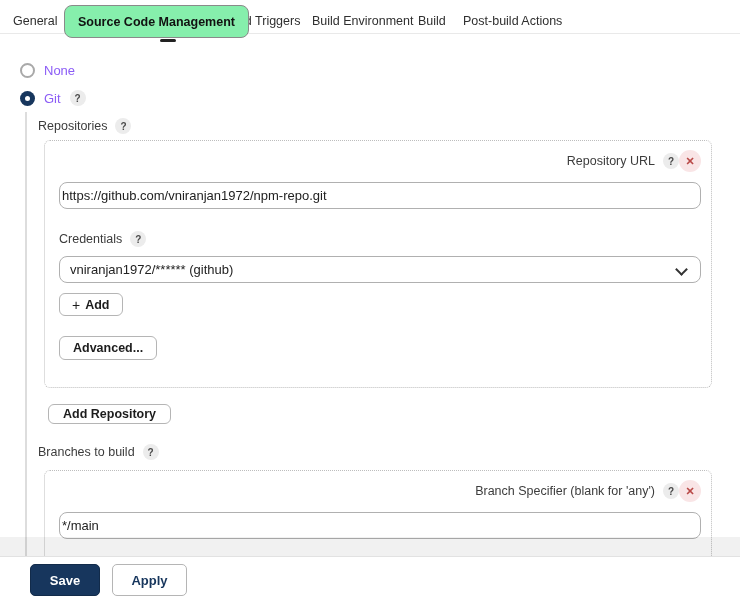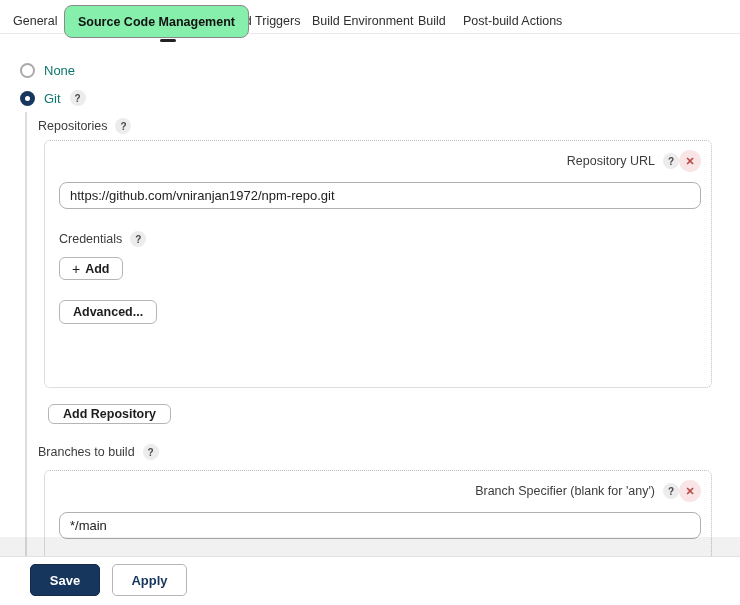--- a/index.html
+++ b/index.html
@@ -37,21 +37,21 @@
   .radio-row { position: absolute; display: flex; align-items: center; gap: 9px; }
   .radio-circle {
     width: 15px; height: 15px; border-radius: 50%; background: #fff;
     border: 2px solid #a9a9a9; flex: 0 0 auto; cursor: pointer; position: relative;
   }
   .radio-circle.checked { border: none; background: #17365d; }
   .radio-circle.checked::after {
     content: ""; position: absolute; left: 5px; top: 5px; width: 5px; height: 5px;
     border-radius: 50%; background: #fff;
   }
-  .radio-label { font-size: 13px; color: #0f766e; cursor: pointer; }
+  .radio-label { font-size: 13px; color: #8b5cf6; cursor: pointer; }
 
   
   .help-badge {
     display: inline-flex; align-items: center; justify-content: center;
     width: 16px; height: 16px; border-radius: 50%; background: #ececec;
     color: #4a4a4a; font-size: 10px; font-weight: bold; cursor: pointer; flex: 0 0 auto;
   }
   .delete-btn {
     display: inline-flex; align-items: center; justify-content: center;
     width: 22px; height: 22px; border-radius: 50%; background: #f9e5e6;
@@ -71,21 +71,21 @@
   }
   .panel-row {
     display: flex; align-items: center; justify-content: flex-end; height: 22px;
   }
   .panel-row .label-group { display: inline-flex; align-items: center; gap: 8px; font-size: 12.5px; color: #3c3c3c; }
 
   .text-input {
     display: block; width: 100%; height: 27px; margin-top: 10px;
     border: 1px solid #b0b0b0; border-radius: 8px; background: #fff;
     font-family: "Liberation Sans", sans-serif; font-size: 13px; color: #222;
-    padding: 0 10px; outline: none;
+    padding: 0 2px; outline: none;
   }
   .select-box {
     position: relative; width: 100%; height: 27px; margin-top: 9px;
     border: 1px solid #b0b0b0; border-radius: 8px; background: #fff;
     display: flex; align-items: center; padding: 0 30px 0 10px;
     font-size: 13px; color: #222; cursor: pointer;
   }
   .chevron {
     position: absolute; right: 14px; top: 8px; width: 9px; height: 9px;
     border-right: 2px solid #333; border-bottom: 2px solid #333;
@@ -169,20 +169,24 @@
     <span class="delete-btn">✕</span>
   </div>
   <input class="text-input" type="text" value="https://github.com/vniranjan1972/npm-repo.git" style="">
 
   <div class="panel-row" style="margin-top:22px; height:16px; justify-content:flex-start;">
     <span class="label-group">
       <span>Credentials</span>
       <span class="help-badge">?</span>
     </span>
   </div>
+  <div class="select-box">
+    <span>vniranjan1972/****** (github)</span>
+    <span class="chevron"></span>
+  </div>
 
   <button class="btn btn-add">
     <span class="plus">+</span>
     <span>Add</span>
   </button>
 
   <div>
     <button class="btn btn-advanced">Advanced...</button>
   </div>
 </div>

